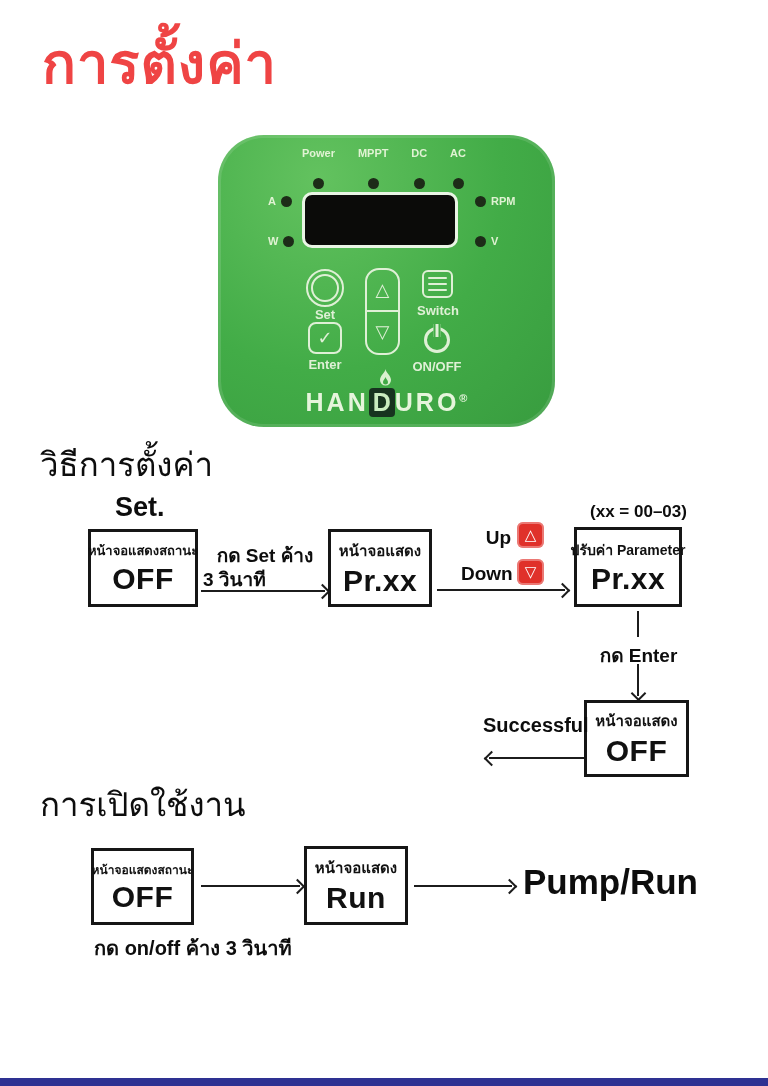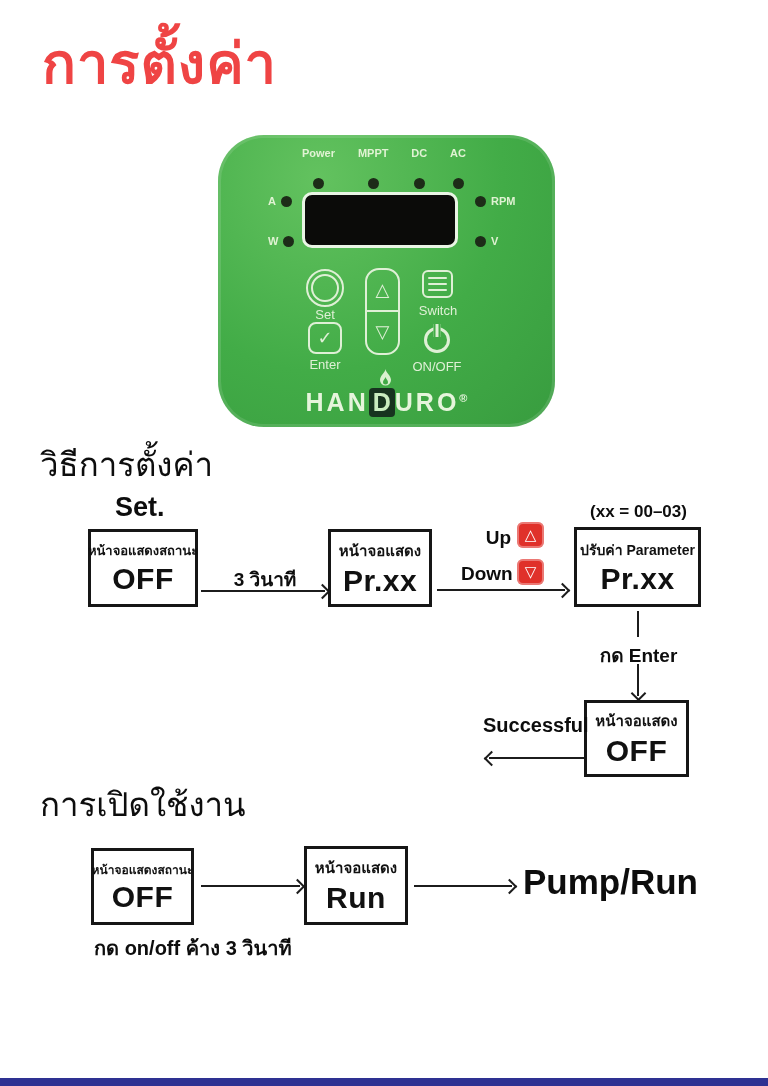--- a/index.html
+++ b/index.html
@@ -20,21 +20,21 @@
          box-shadow:inset 0 0 0 3px rgba(255,255,255,0.12);}
   .panel *{box-sizing:border-box;}
   .led-row{position:absolute;left:84px;top:12px;width:164px;display:flex;justify-content:space-between;}
   .led-col{display:flex;flex-direction:column;align-items:center;gap:19px;}
   .led-label{font-size:11px;font-weight:bold;color:rgba(232,246,218,0.95);}
   .led-dot{width:11px;height:11px;border-radius:50%;background:#1d2c18;}
   .side-led{position:absolute;display:flex;align-items:center;gap:5px;}
   .lcd{position:absolute;left:84px;top:57px;width:156px;height:56px;background:#0b0b09;
        border:3px solid #eaf5e5;border-radius:10px;}
   .btn-outline{position:absolute;border:2px solid #dff0d6;}
-  .btn-label{position:absolute;font-size:13px;font-weight:normal;color:#dff0d6;text-align:center;}
+  .btn-label{position:absolute;font-size:13px;font-weight:bold;color:#dff0d6;text-align:center;}
   .knob{left:88px;top:134px;width:38px;height:38px;border-radius:50%;}
   .knob::after{content:"";position:absolute;left:3px;top:3px;width:28px;height:28px;
                border:2px solid #dff0d6;border-radius:50%;box-sizing:border-box;}
   .enter-btn{left:90px;top:187px;width:34px;height:32px;border-radius:8px;display:flex;
              align-items:center;justify-content:center;font-size:18px;font-weight:bold;color:#dff0d6;}
   .updown-col{left:147px;top:133px;width:35px;height:87px;border-radius:14px;}
   .updown-half{position:absolute;left:0;width:100%;height:50%;display:flex;align-items:center;
                justify-content:center;font-size:18px;color:#dff0d6;}
   .updown-half.top{top:0;border-bottom:2px solid #dff0d6;}
   .updown-half.bottom{bottom:0;}
@@ -147,36 +147,37 @@
 
   <div class="sec-heading" style="left:40px;top:438px;">วิธีการตั้งค่า</div>
 
   <div class="flow-label" style="left:115px;top:492px;font-size:27px;">Set.</div>
 
   <div class="fbox" style="left:88px;top:529px;width:110px;height:78px;">
     <div class="fbox-l1">หน้าจอแสดงสถานะ</div>
     <div class="fbox-l2">OFF</div>
   </div>
 
-  <div class="flow-label" style="left:203px;top:564px;width:124px;text-align:center;font-size:19px;">3 วินาที</div>
+  <div class="flow-label" style="left:203px;top:540px;width:124px;text-align:center;font-size:19px;">กด Set ค้าง</div>
+  <div class="flow-label" style="left:203px;top:564px;width:124px;font-size:19px;">3 วินาที</div>
   <div class="arr arr-h head-r" style="left:201px;top:590px;width:124px;"></div>
 
   <div class="fbox" style="left:328px;top:529px;width:104px;height:78px;">
     <div class="fbox-l1" style="font-size:15px;">หน้าจอแสดง</div>
     <div class="fbox-l2">Pr.xx</div>
   </div>
 
   <div class="flow-label" style="left:461px;top:527px;width:50px;text-align:right;font-size:19px;">Up</div>
   <div class="red-btn" style="left:517px;top:522px;">△</div>
   <div class="flow-label" style="left:461px;top:563px;width:50px;text-align:right;font-size:19px;">Down</div>
   <div class="red-btn" style="left:517px;top:559px;">▽</div>
   <div class="arr arr-h head-r" style="left:437px;top:589px;width:128px;"></div>
 
   <div class="flow-label" style="left:574px;top:502px;width:129px;text-align:center;font-size:17px;">(xx = 00–03)</div>
-  <div class="fbox" style="left:574px;top:527px;width:127px;height:80px;">
+  <div class="fbox" style="left:574px;top:527px;width:108px;height:80px;">
     <div class="fbox-l1 md">ปรับค่า Parameter</div>
     <div class="fbox-l2">Pr.xx</div>
   </div>
 
   <div class="arr arr-v" style="left:637px;top:611px;height:26px;"></div>
   <div class="flow-label" style="left:574px;top:640px;width:129px;text-align:center;font-size:19px;">กด Enter</div>
   <div class="arr arr-v head-d" style="left:637px;top:664px;height:32px;"></div>
 
   <div class="fbox" style="left:584px;top:700px;width:105px;height:77px;">
     <div class="fbox-l1" style="font-size:15px;">หน้าจอแสดง</div>

